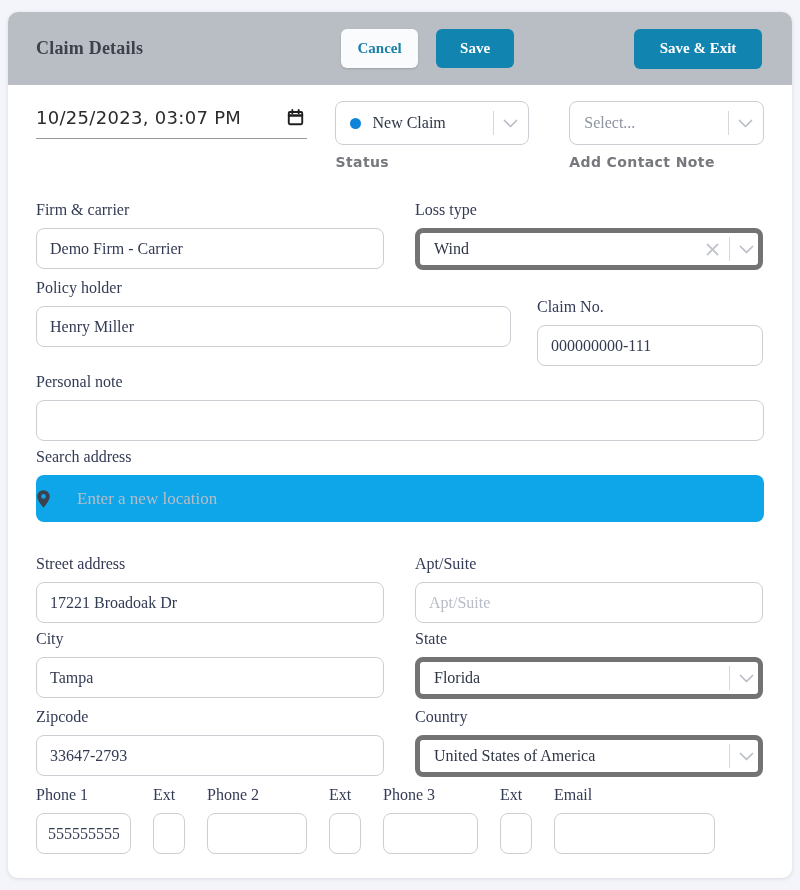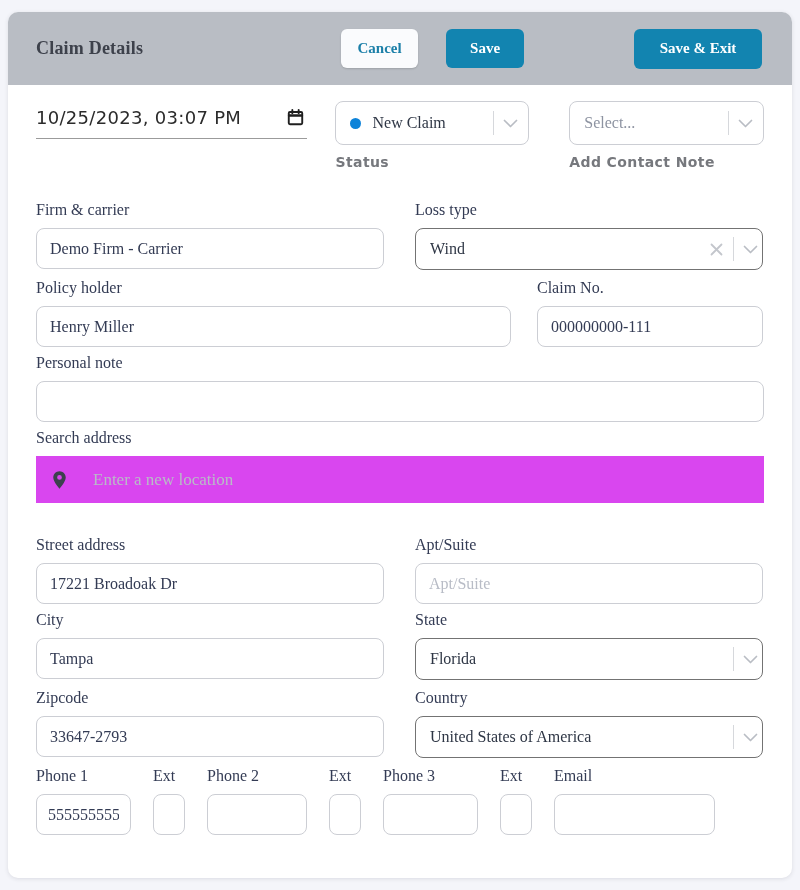--- a/index.html
+++ b/index.html
@@ -15,21 +15,21 @@
     box-shadow:0 1px 4px rgba(40,45,60,.12);
   }
   
   .card-header {
     height:73px; background:#b9bdc4; border-radius:10px 10px 0 0;
     display:flex; align-items:center; padding:0 30px 0 28px;
   }
   .page-title {
     font-size:18px; font-weight:bold; color:#3d414b; letter-spacing:.2px;
   }
-  .hdr-group { margin-left:198px; display:flex; gap:28px; }
+  .hdr-group { margin-left:198px; display:flex; gap:18px; }
   .btn {
     border:none; cursor:pointer; border-radius:6px; height:39px;
     font-family:"Liberation Serif", serif; font-weight:bold; font-size:15px;
     display:flex; align-items:center; justify-content:center;
   }
   .btn-cancel { width:77px; background:#fafbfd; color:#1b7fa8; box-shadow:0 1px 2px rgba(0,0,0,.15); }
   .btn-save { width:78px; background:#1284b0; color:#ffffff; }
   .btn-exit { margin-left:auto; width:128px; height:40px; background:#1284b0; color:#ffffff;
     border:none; border-radius:6px; cursor:pointer;
     font-family:"Liberation Serif", serif; font-weight:bold; font-size:15px; }
@@ -65,31 +65,31 @@
   .grid2 { display:flex; gap:31px; }
   .col-l { width:348px; }
   .col-r { width:348px; }
   .tinput {
     width:100%; height:41px; border:1px solid #ccced4; border-radius:8px;
     padding:16px 13px; font-family:"Liberation Serif", serif; font-size:16px; color:#333b54;
     background:#fff; outline:none;
   }
   .tinput::placeholder { color:#b8bcc6; }
   .select2 {
-    width:100%; height:42px; border:1px solid #737373; border-radius:8px; background:#fff;
+    width:100%; height:42px; border:5px solid #737373; border-radius:8px; background:#fff;
     display:flex; align-items:center; padding:0 4px 0 14px; cursor:pointer;
   }
   .row-pc { display:flex; gap:26px; }
   .col-policy { width:475px; }
-  .col-claim { width:226px; }
+  .col-claim { width:226px;margin-top:19px; }
   .full { width:100%; }
   
   .search-box {
-    height:47px; background:#d946ef; border-radius:0;
-    display:flex; align-items:center; padding:0 16px; margin-bottom:33px;
+    height:47px; background:#0ea5e9; border-radius:8px;
+    display:flex; align-items:center; padding:0 0; margin-bottom:33px;
   }
   .search-box .pin { margin-right:26px; display:flex; }
   .search-input {
     flex:1; border:none; background:transparent; outline:none;
     font-family:"Liberation Serif", serif; font-size:17px; color:#333b54;
   }
   .search-input::placeholder { color:#b8bcc6; }
   
   .phone-row { display:flex; gap:22px; padding-bottom:50px; }
   .w-phone { width:95px; }

